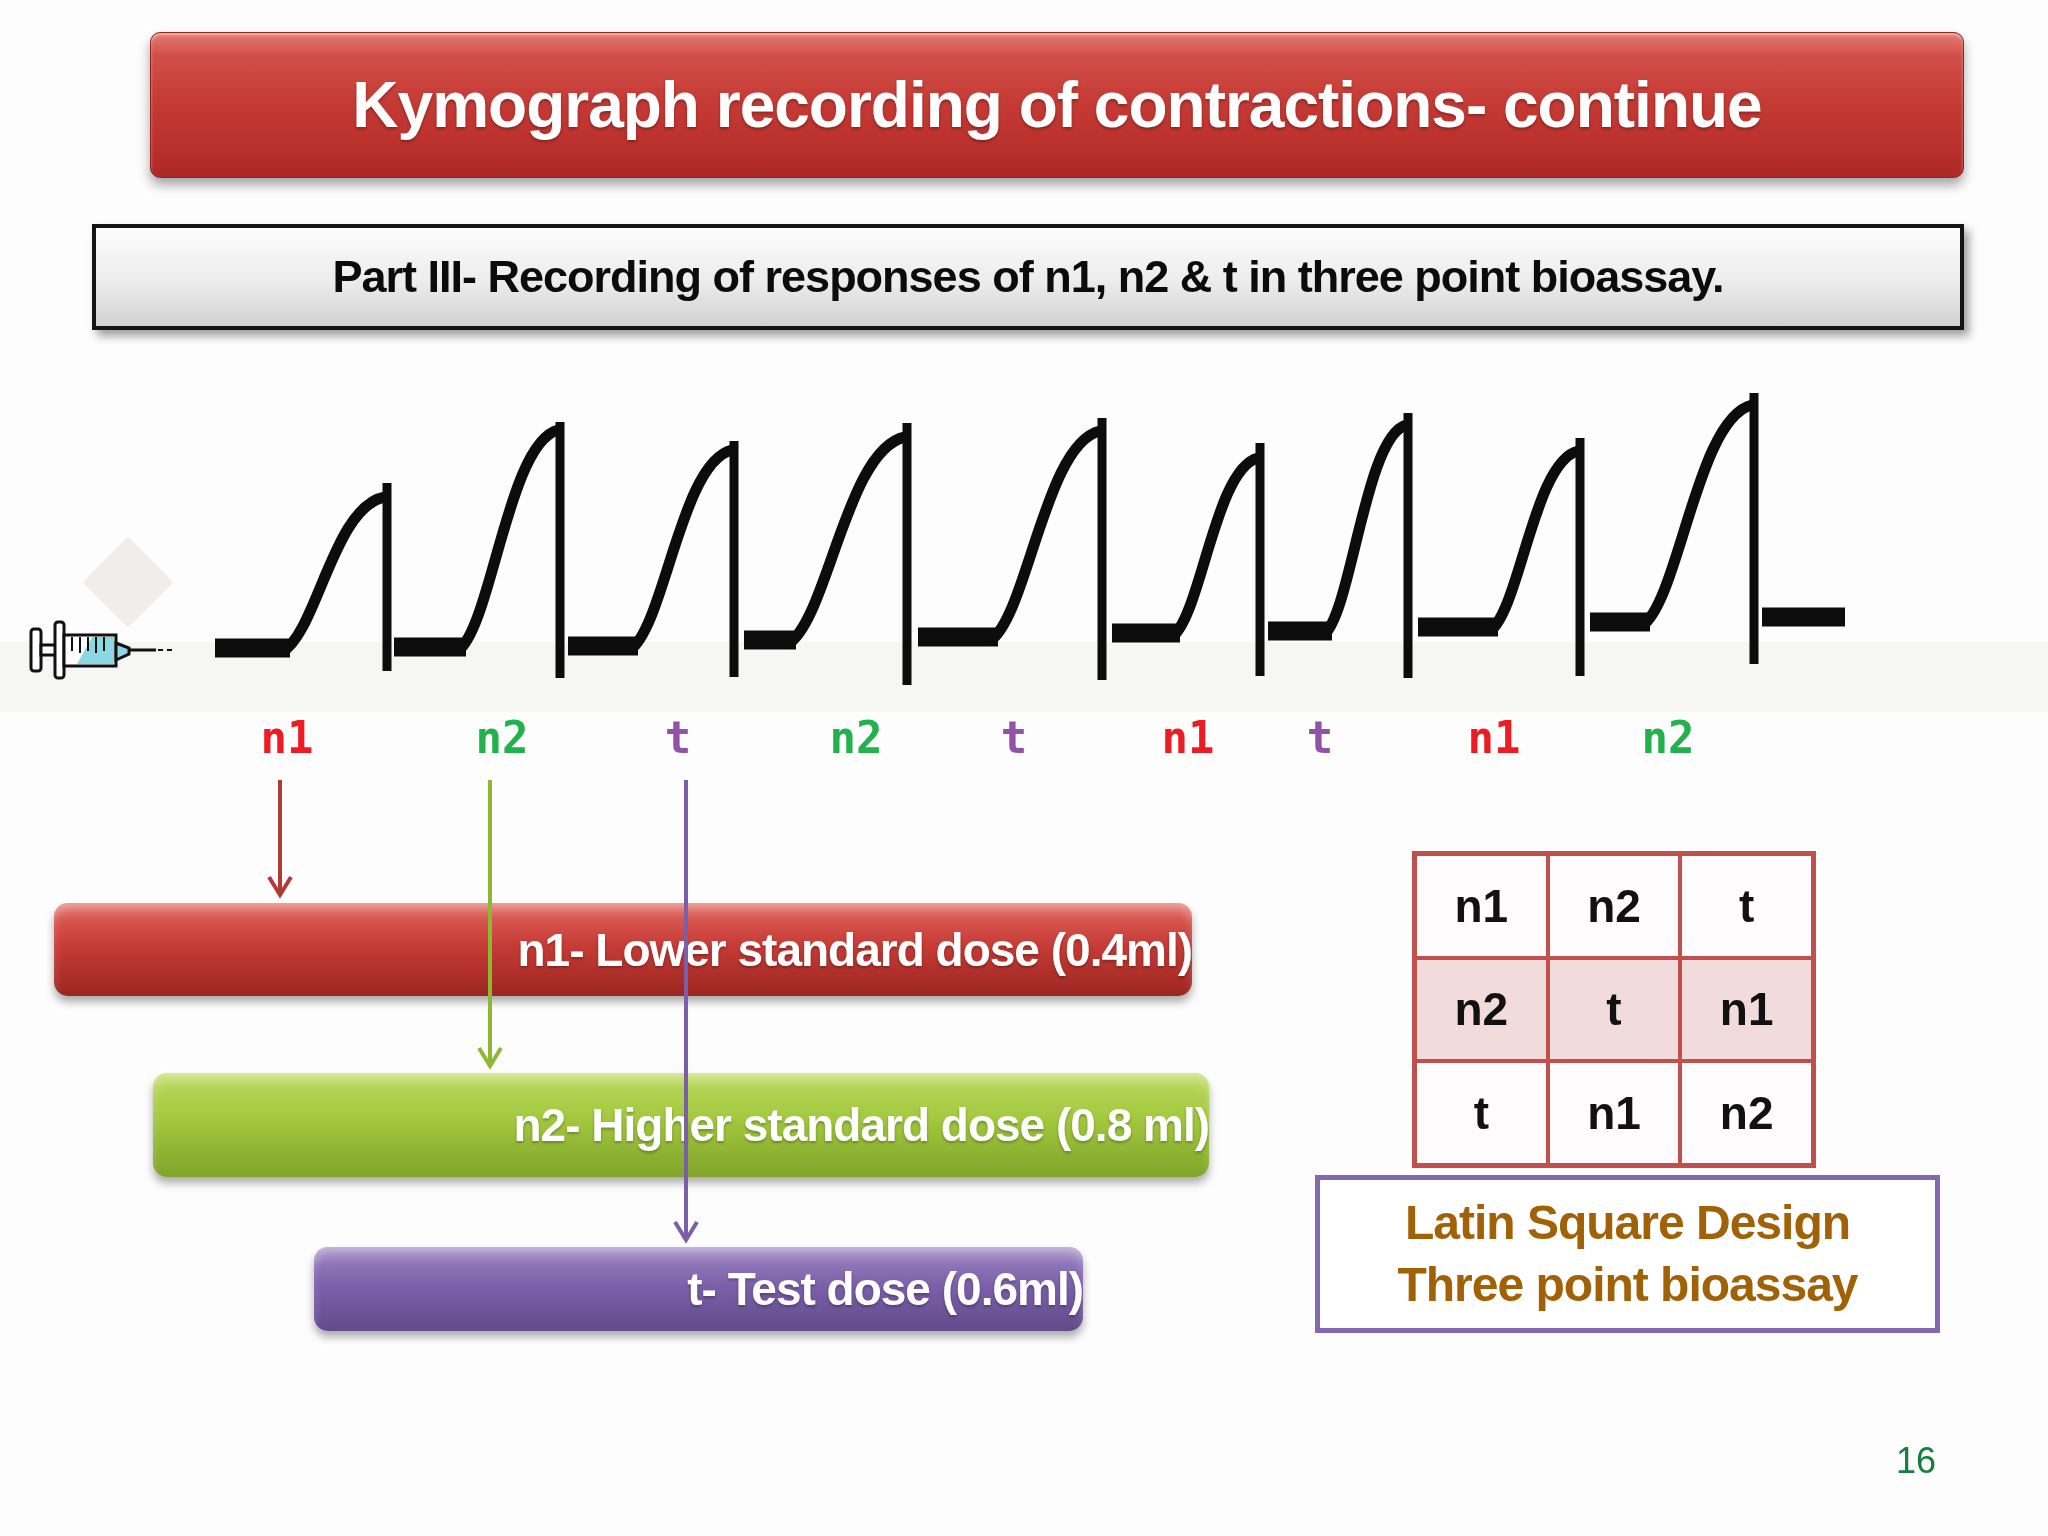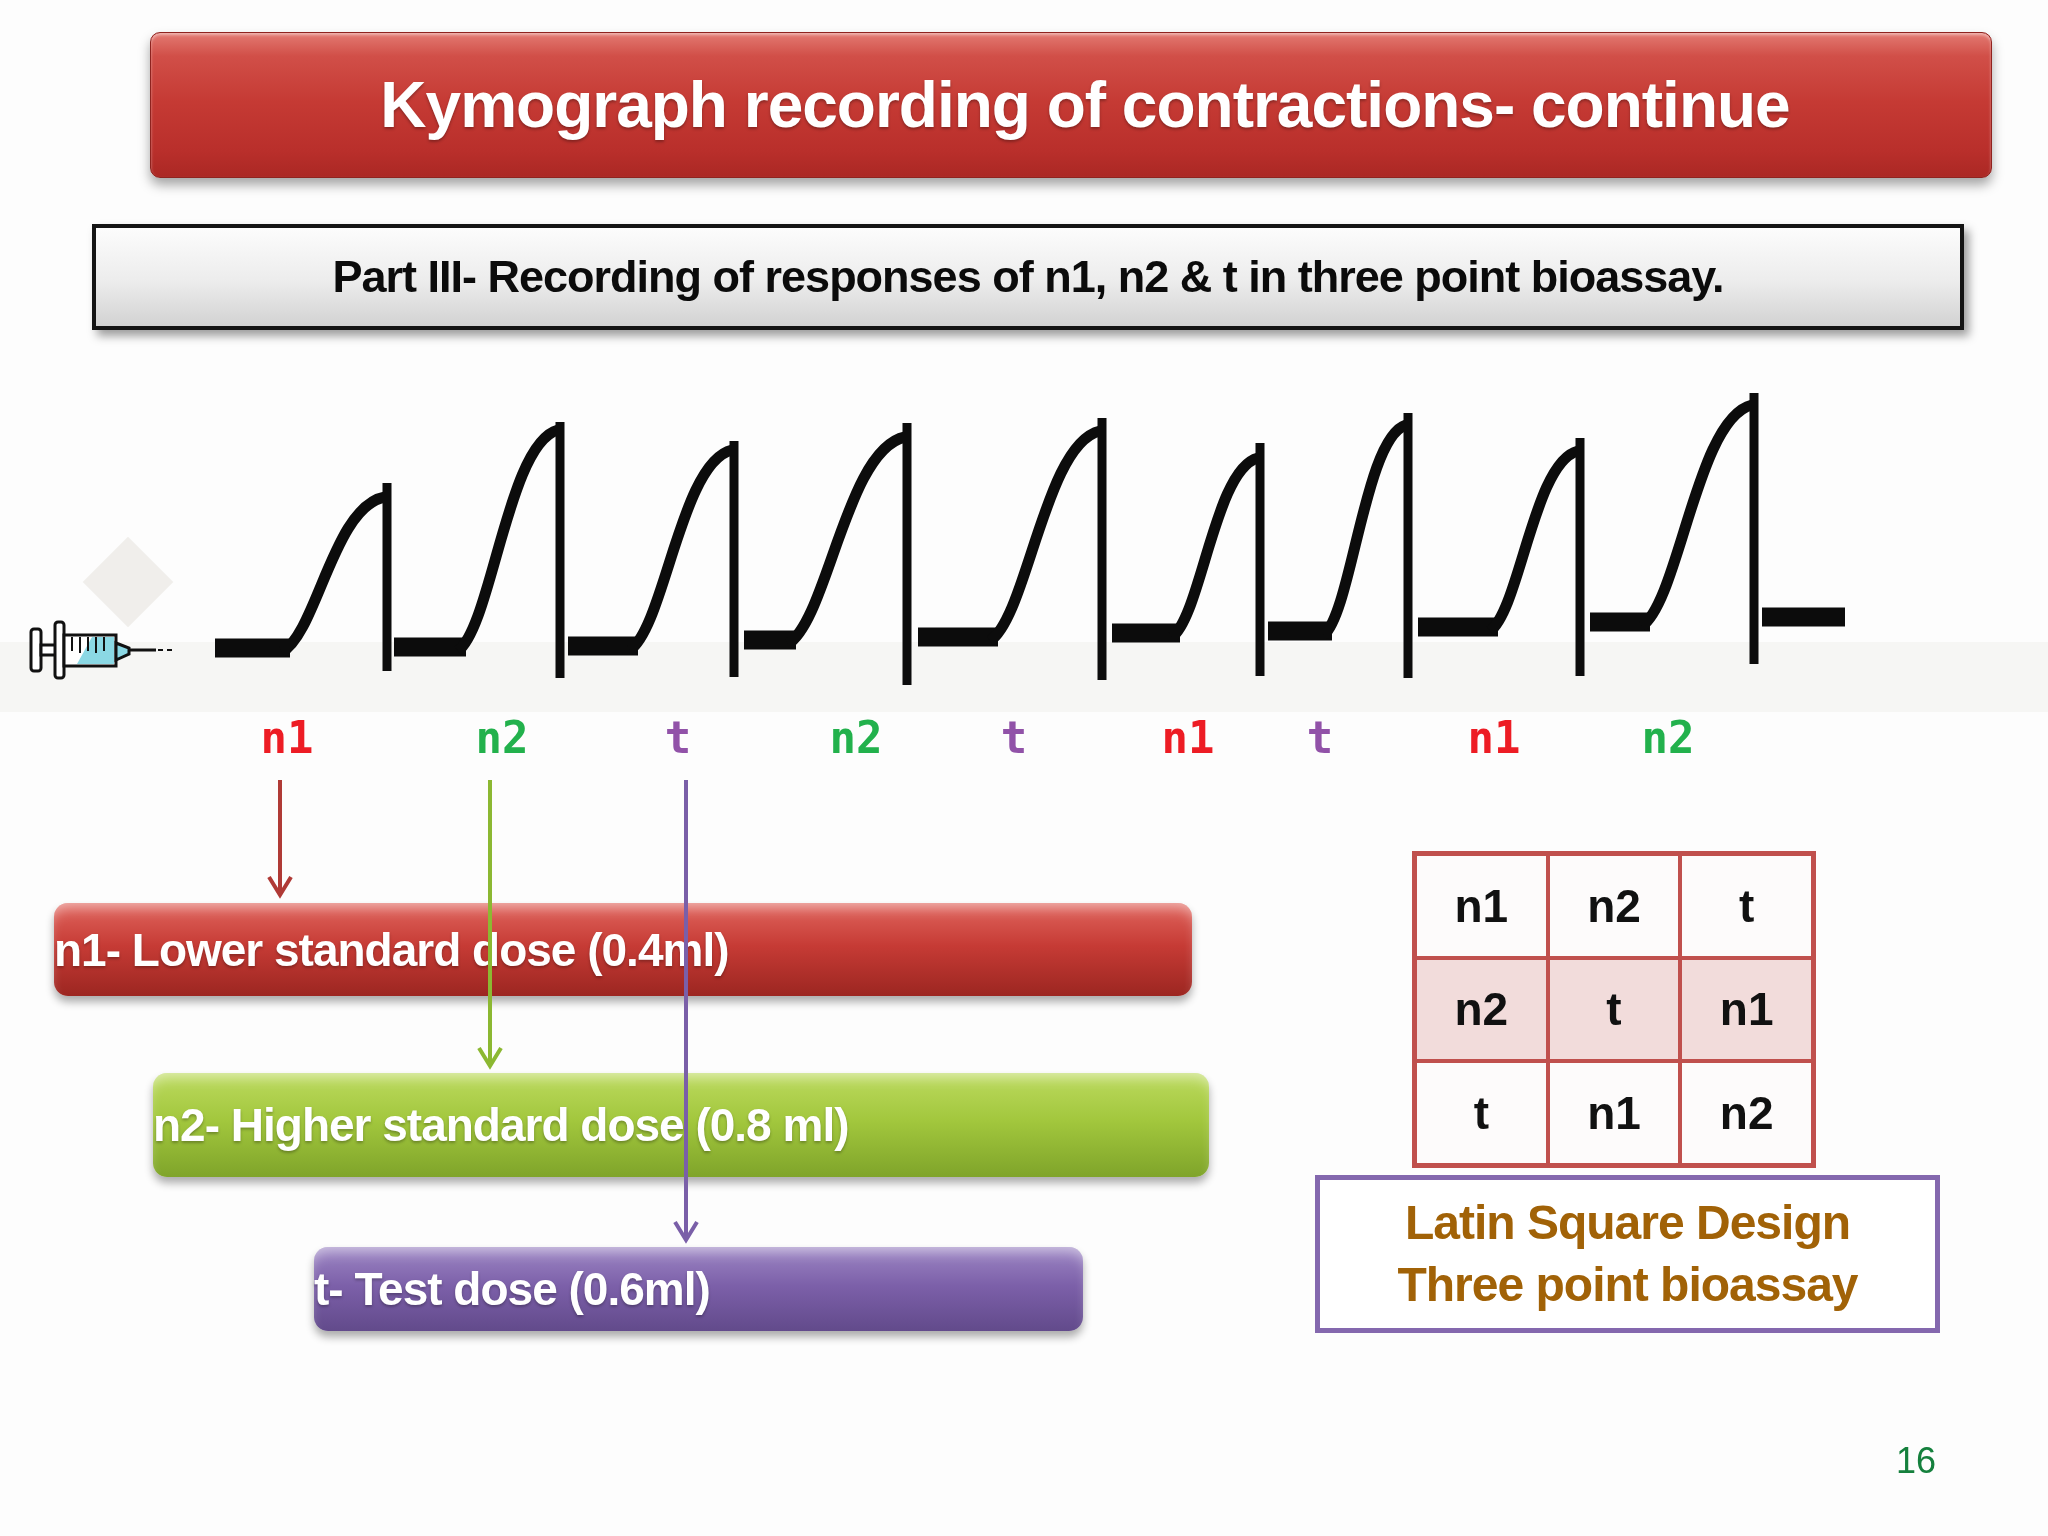--- a/index.html
+++ b/index.html
@@ -12,36 +12,36 @@
   .baseline-band{position:absolute; left:0; top:642px; width:2048px; height:70px;
     background:#f3f2f0; opacity:.65;}
   .watermark-diamond{position:absolute; left:96px; top:550px; width:64px; height:64px;
     background:#f0eeeb; transform:rotate(45deg);}
   
   .title-banner{
     position:absolute; left:150px; top:32px; width:1812px; height:144px;
     border-radius:10px; border:1px solid #8f231f;
     background:linear-gradient(180deg,#e37a72 0%,#d14f48 16%,#c53a34 48%,#b92f2b 82%,#ab2824 100%);
     box-shadow:0 7px 12px rgba(0,0,0,.35), inset 0 2px 3px rgba(255,255,255,.45);
-    display:flex; align-items:center; justify-content:center;padding-left:28px;
+    display:flex; align-items:center; justify-content:center;
   }
   .title-banner span{color:#fff; font-size:64px; font-weight:bold; letter-spacing:-1px;
     text-shadow:0 2px 3px rgba(0,0,0,.3); white-space:nowrap;}
   
   .subtitle-box{
     position:absolute; left:92px; top:224px; width:1872px; height:106px;
     background:linear-gradient(180deg,#fcfcfc 0%,#ececec 55%,#d2d2d2 100%);
     border:4px solid #141414; box-shadow:5px 6px 9px rgba(0,0,0,.38);
     display:flex; align-items:center; justify-content:center; box-sizing:border-box;
   }
   .subtitle-box span{color:#0b0b0b; font-size:45px; font-weight:bold; letter-spacing:-1px; white-space:nowrap;}
   
   .dose-box{
     position:absolute; border-radius:14px;
-    display:flex; align-items:center; justify-content:flex-start;
+    display:flex; align-items:center; justify-content:flex-end;
     color:#fff; font-size:46px; font-weight:bold; letter-spacing:-1px;
     text-shadow:0 2px 3px rgba(0,0,0,.28);
     box-shadow:0 6px 9px rgba(0,0,0,.32), inset 0 10px 14px -6px rgba(255,255,255,.55);
     background:linear-gradient(180deg,var(--top) 0%,var(--main) 46%,var(--dark) 100%);
     z-index:2; white-space:nowrap;
   }
   #dose-n1{left:54px;  top:903px;  width:1138px; height:93px;}
   #dose-n2{left:153px; top:1073px; width:1056px; height:104px;}
   #dose-t {left:314px; top:1247px; width:769px;  height:84px;}
   

